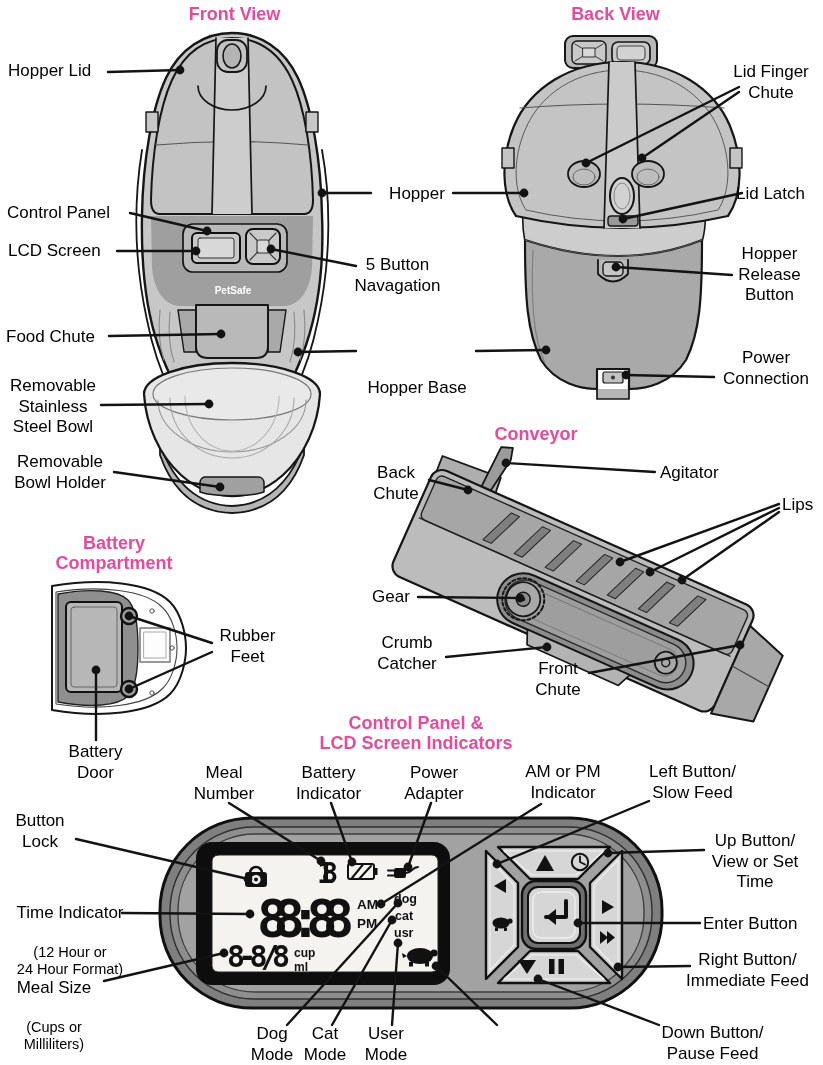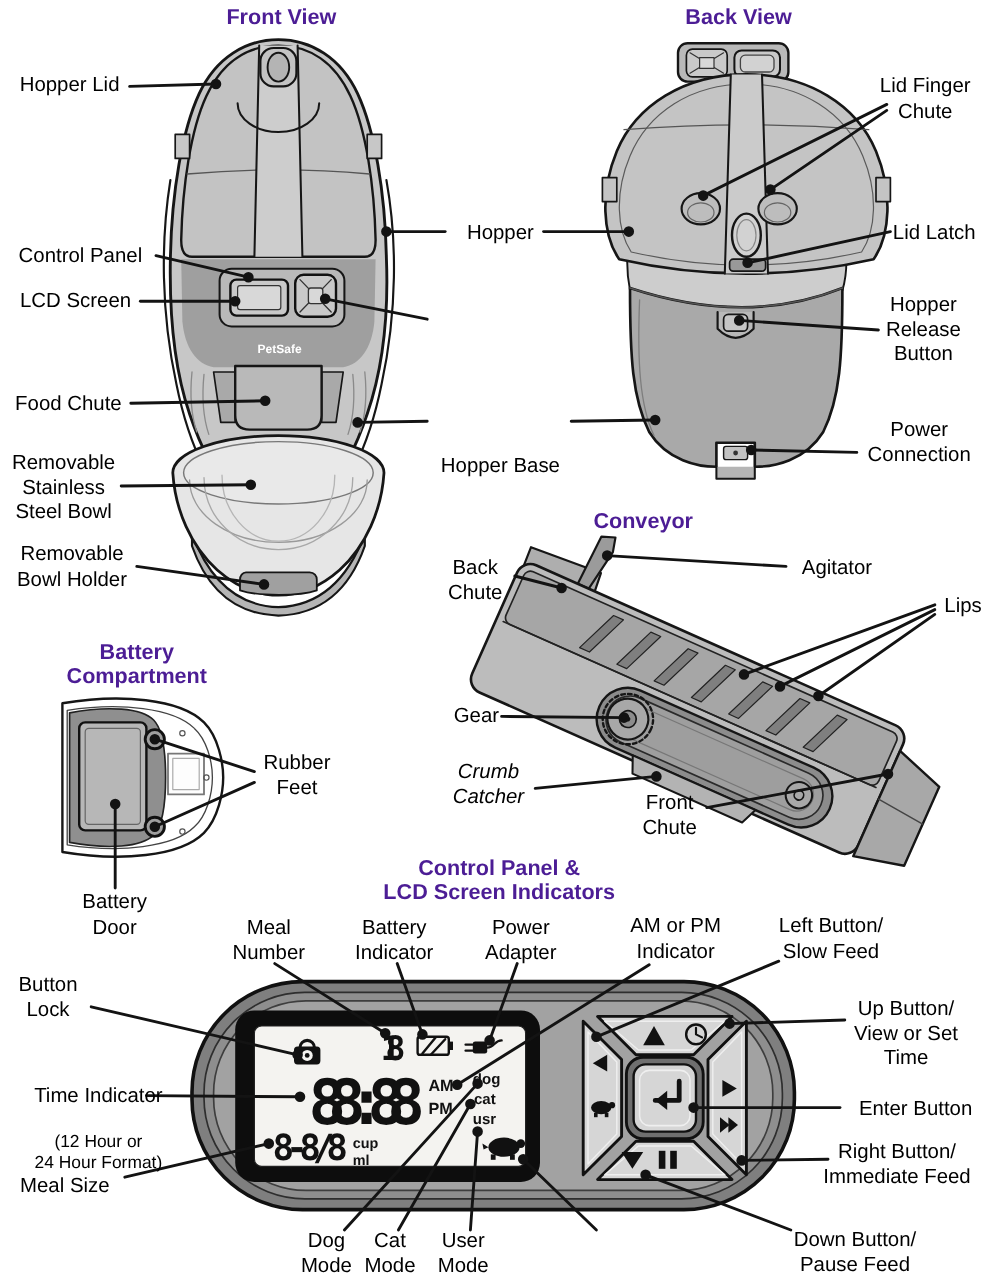--- a/index.html
+++ b/index.html
@@ -1,22 +1,22 @@
 <!DOCTYPE html>
 <html><head>
 <meta charset="utf-8">
 <style>
   html,body{margin:0;padding:0;background:#fff;}
   #canvas{position:relative;width:823px;height:1065px;background:#ffffff;overflow:hidden;
           font-family:"Liberation Sans",sans-serif;}
   #art{position:absolute;left:0;top:0;}
   .lbl{position:absolute;font:400 17px/20.5px "Liberation Sans",sans-serif;color:#000;
        text-align:center;white-space:pre-line;}
-  .la-left{text-align:center;}
-  .ttl{position:absolute;font:700 18px/20px "Liberation Sans",sans-serif;color:#4c1d95;
+  .la-left{text-align:left;}
+  .ttl{position:absolute;font:700 18px/20px "Liberation Sans",sans-serif;color:#ec4899;
        text-align:center;white-space:pre-line;}
   .sub{font-size:14.5px;line-height:17.5px;white-space:pre-line;}
 </style>
 </head>
 <body>
 
 <div id="canvas">
 
 <svg id="art" width="823" height="1065" viewBox="0 0 823 1065">
 
@@ -345,20 +345,22 @@
 <div class="lbl la-left" style="left:8px;top:61px;width:100px;">Hopper Lid</div>
 <div class="lbl la-left" style="left:7px;top:203px;width:120px;">Control Panel</div>
 <div class="lbl la-left" style="left:8px;top:241px;width:110px;">LCD Screen</div>
 <div class="lbl la-left" style="left:6px;top:327px;width:102px;">Food Chute</div>
 <div class="lbl" style="left:0px;top:376px;width:106px;">Removable
 Stainless
 Steel Bowl</div>
 <div class="lbl" style="left:0px;top:452px;width:120px;">Removable
 Bowl Holder</div>
 <div class="lbl" style="left:373px;top:184px;width:88px;">Hopper</div>
+<div class="lbl" style="left:345px;top:255px;width:105px;">5 Button
+Navagation</div>
 <div class="lbl" style="left:357px;top:342px;width:120px;margin-top:36px;">Hopper Base</div>
 
 <div class="lbl" style="left:723px;top:62px;width:96px;">Lid Finger
 Chute</div>
 <div class="lbl la-left" style="left:736px;top:184px;width:85px;">Lid Latch</div>
 <div class="lbl" style="left:727px;top:244px;width:85px;">Hopper
 Release
 Button</div>
 <div class="lbl" style="left:712px;top:348px;width:108px;">Power
 Connection</div>
@@ -366,21 +368,21 @@
 <div class="lbl" style="left:210px;top:626px;width:75px;">Rubber
 Feet</div>
 <div class="lbl" style="left:58px;top:742px;width:75px;">Battery
 Door</div>
 
 <div class="lbl" style="left:365px;top:463px;width:62px;">Back
 Chute</div>
 <div class="lbl la-left" style="left:660px;top:463px;width:75px;">Agitator</div>
 <div class="lbl la-left" style="left:782px;top:495px;width:41px;">Lips</div>
 <div class="lbl la-left" style="left:372px;top:587px;width:50px;">Gear</div>
-<div class="lbl" style="left:368px;top:633px;width:78px;font-style:italic;">Crumb
+<div class="lbl" style="left:368px;top:633px;width:78px;">Crumb
 Catcher</div>
 <div class="lbl" style="left:525px;top:659px;width:66px;">Front
 Chute</div>
 
 <div class="lbl" style="left:185px;top:763px;width:78px;">Meal
 Number</div>
 <div class="lbl" style="left:286px;top:763px;width:85px;">Battery
 Indicator</div>
 <div class="lbl" style="left:398px;top:763px;width:72px;">Power
 Adapter</div>
@@ -391,27 +393,29 @@
 <div class="lbl" style="left:700px;top:831px;width:110px;">Up Button/
 View or Set
 Time</div>
 <div class="lbl la-left" style="left:703px;top:914px;width:120px;">Enter Button</div>
 <div class="lbl" style="left:672px;top:950px;width:151px;">Right Button/
 Immediate Feed</div>
 <div class="lbl" style="left:645px;top:1023px;width:135px;">Down Button/
 Pause Feed</div>
 <div class="lbl" style="left:0px;top:811px;width:80px;">Button
 Lock</div>
-<div class="lbl" style="left:0px;top:882px;width:140px;padding-left:12px;">
+<div class="lbl" style="left:0px;top:882px;width:140px;">
   <div>Time Indicator</div>
   <div class="sub">(12 Hour or
 24 Hour Format)</div>
 </div>
 <div class="lbl" style="left:0px;top:957px;width:108px;">
   <div>Meal Size</div>
+  <div class="sub">(Cups or
+Milliliters)</div>
 </div>
 <div class="lbl" style="left:243px;top:1024px;width:58px;">Dog
 Mode</div>
 <div class="lbl" style="left:300px;top:1024px;width:50px;">Cat
 Mode</div>
 <div class="lbl" style="left:356px;top:1024px;width:60px;">User
 Mode</div>
 <div class="lbl" style="left:468px;top:1084px;width:60px;">Slow
 Feed</div>
 

